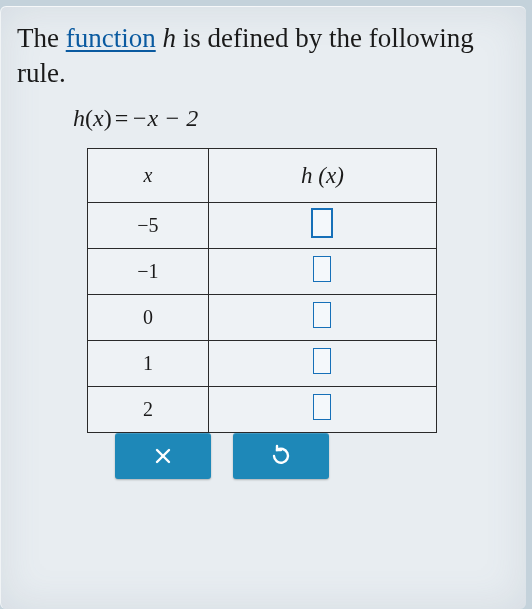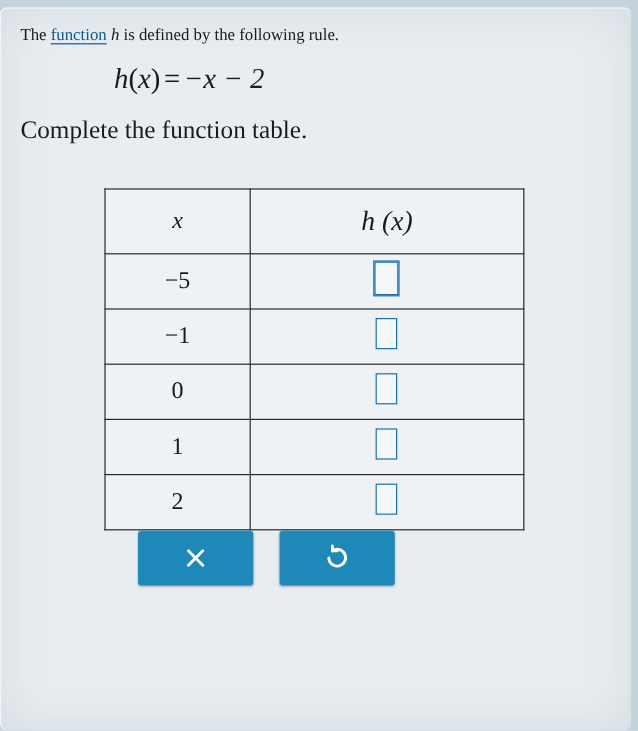--- a/index.html
+++ b/index.html
@@ -20,30 +20,30 @@
     right: 6px;
     bottom: 0;
     background: #e8edf1;
     border-radius: 6px;
     border-top: 1px solid rgba(255,255,255,0.6);
     border-left: 1px solid rgba(255,255,255,0.4);
     box-shadow: inset 0 0 40px rgba(100,120,140,0.15);
     padding: 14px 24px 0 16px;
   }
   .prompt-line {
-    font-size: 14px;
+    font-size: 27px;
     line-height: 1.3;
     margin-bottom: 14px;
   }
   .kw { color: #0a5aa0; text-decoration: underline; text-underline-offset: 3px; }
   .ital { font-style: italic; }
   .formula {
     font-size: 24px;
     font-style: italic;
-    margin: 10px 0 16px 78px;
+    margin: 10px 0 16px 56px;
   }
   .formula .paren { font-style: normal; }
   .formula .eq { font-style: normal; margin: 0 3px; }
   .instruction {
     font-size: 21px;
     margin-bottom: 36px;
   }
   .tbl-wrap {
     margin-left: 70px;
     width: 350px;
@@ -105,21 +105,20 @@
 <div class="card">
 
   <div class="prompt-line">
     <span>The </span><span class="kw">function</span><span> </span><span class="ital">h</span><span> is defined by the following rule.</span>
   </div>
 
   <div class="formula">
     <span>h</span><span class="paren">(</span><span>x</span><span class="paren">)</span><span class="eq">=</span><span>−x − 2</span>
   </div>
 
-  <div class="instruction">Complete the function table.</div>
 
   <div class="tbl-wrap">
     <table class="fn">
       <tbody>
           <tr>
         <th>x</th>
         <th class="hx">h (x)</th>
       </tr>
       <tr>
         <td>−5</td>

